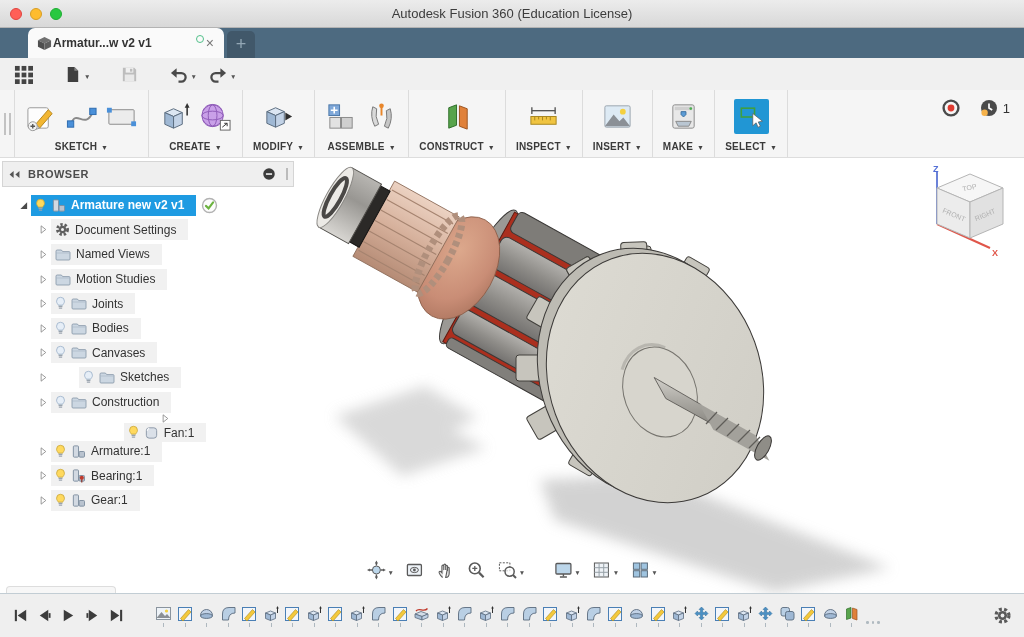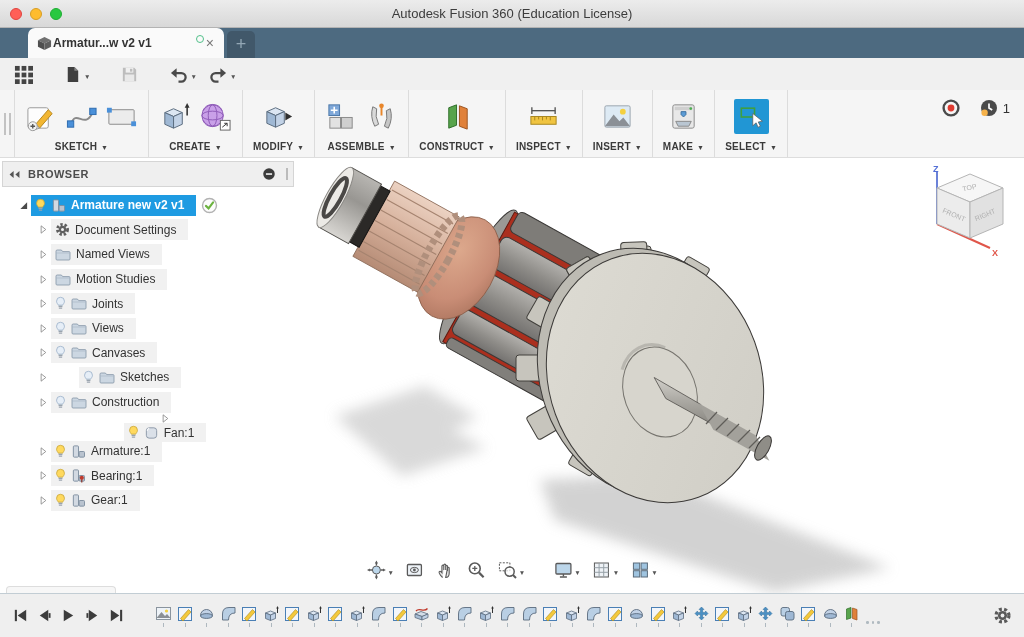--- a/index.html
+++ b/index.html
@@ -592,21 +592,21 @@
                 <rect x="3.9" y="10.4" width="4.2" height="1.5" fill="#9aa4ae"></rect>
                 <rect x="4.2" y="12.4" width="3.6" height="1.3" fill="#9aa4ae"></rect>
               </svg>
             </span>
             <span>
               <svg viewBox="0 0 16 13" width="16" height="13">
                 <path d="M1 3.2 Q1 2 2.2 2 h4.2 l1.3 1.6 H14 q1 0 1 1 V11 q0 1 -1 1 H2 q-1 0 -1 -1 Z" fill="#ccd7e2" stroke="#8494a6" stroke-width=".8"></path>
                 <path d="M1 5 H15" stroke="#aab8c6" stroke-width=".7"></path>
               </svg>
             </span>
-            <span class="tlbl">Views</span>
+            <span class="tlbl">Bodies</span>
           </span>
         </div>
         <div class="trow" style="padding-left: 34px;">
           <span class="texp">
             <svg viewBox="0 0 8 10" width="7" height="9">
               <path d="M1.3 .8 L6.6 5 L1.3 9.2 Z" fill="#fdfdfd" stroke="#828282" stroke-width=".9"></path>
             </svg>
           </span>
           <span class="pill">
             <span>

